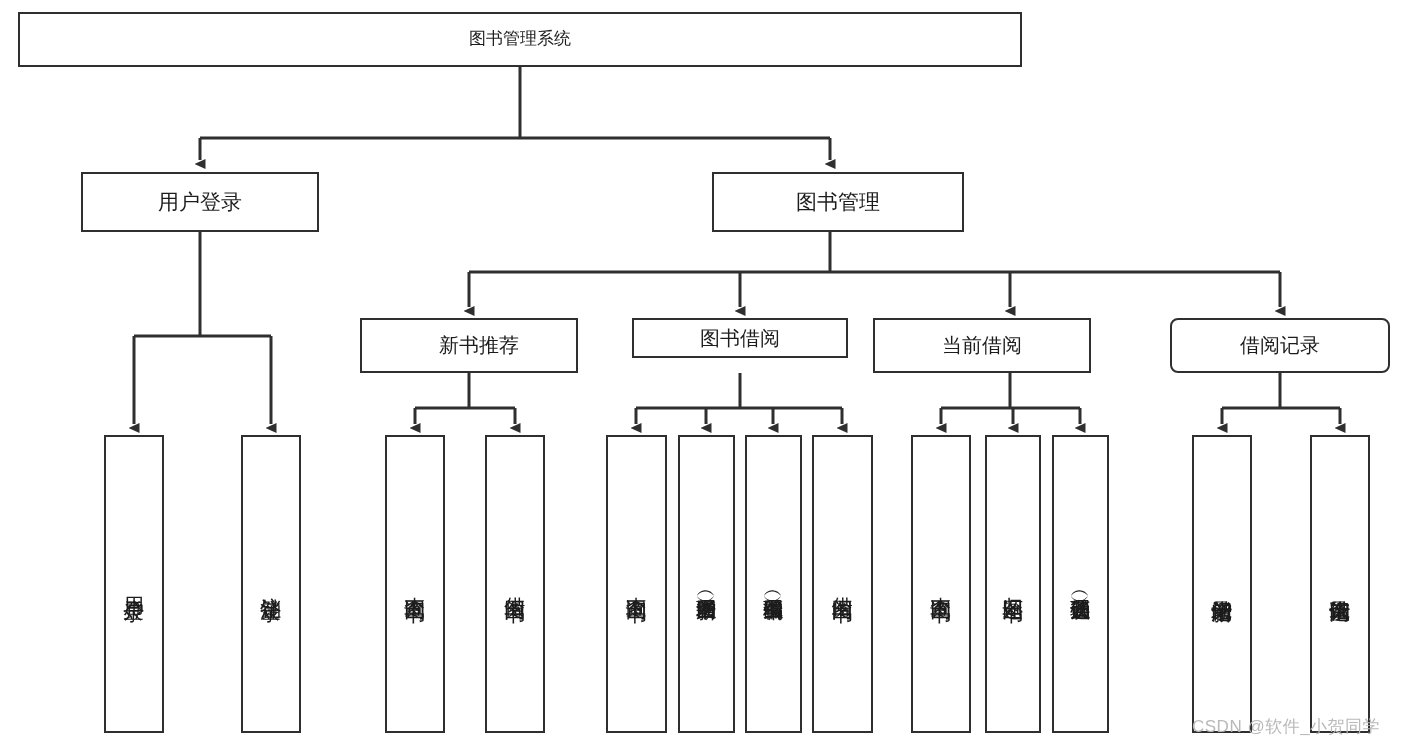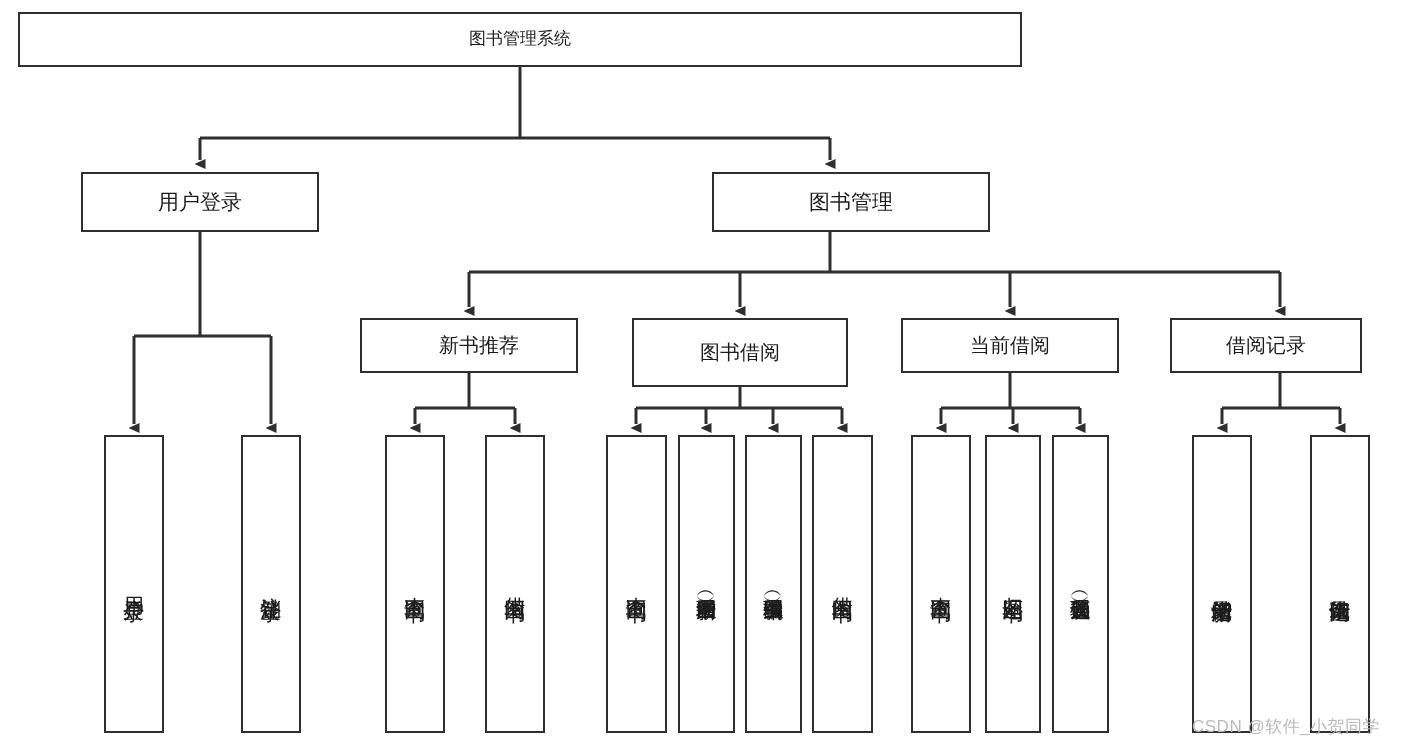--- a/index.html
+++ b/index.html
@@ -126,34 +126,34 @@
     </g>
   </svg>
 
   <div class="node root" style="left:18px; top:12px; width:1004px; height:55px;">
     <span>图书管理系统</span>
   </div>
 
   <div class="node level1" style="left:81px; top:172px; width:238px; height:60px;">
     <span>用户登录</span>
   </div>
-  <div class="node level1" style="left:712px; top:172px; width:278px; height:60px;">
+  <div class="node level1" style="left:712px; top:172px; width:252px; height:60px;">
     <span>图书管理</span>
   </div>
 
   <div class="node level2" style="left:360px; top:318px; width:218px; height:55px;padding-left:20px;">
     <span>新书推荐</span>
   </div>
-  <div class="node level2" style="left:632px; top:318px; width:216px; height:69px;">
+  <div class="node level2" style="left:632px; top:318px; width:216px; height:40px;">
     <span>图书借阅</span>
   </div>
-  <div class="node level2" style="left:901px; top:318px; width:218px; height:55px;">
+  <div class="node level2" style="left:873px; top:318px; width:218px; height:55px;">
     <span>当前借阅</span>
   </div>
-  <div class="node level2" style="left:1170px; top:318px; width:192px; height:55px;">
+  <div class="node level2" style="left:1170px; top:318px; width:220px; height:55px;border-radius:8px;">
     <span>借阅记录</span>
   </div>
 
   <div class="node leaf" style="left:104px; top:435px; width:60px; height:298px;">
     <span class="vtext">用户登录</span>
   </div>
   <div class="node leaf" style="left:241px; top:435px; width:60px; height:298px;">
     <span class="vtext">注销登录</span>
   </div>
 

